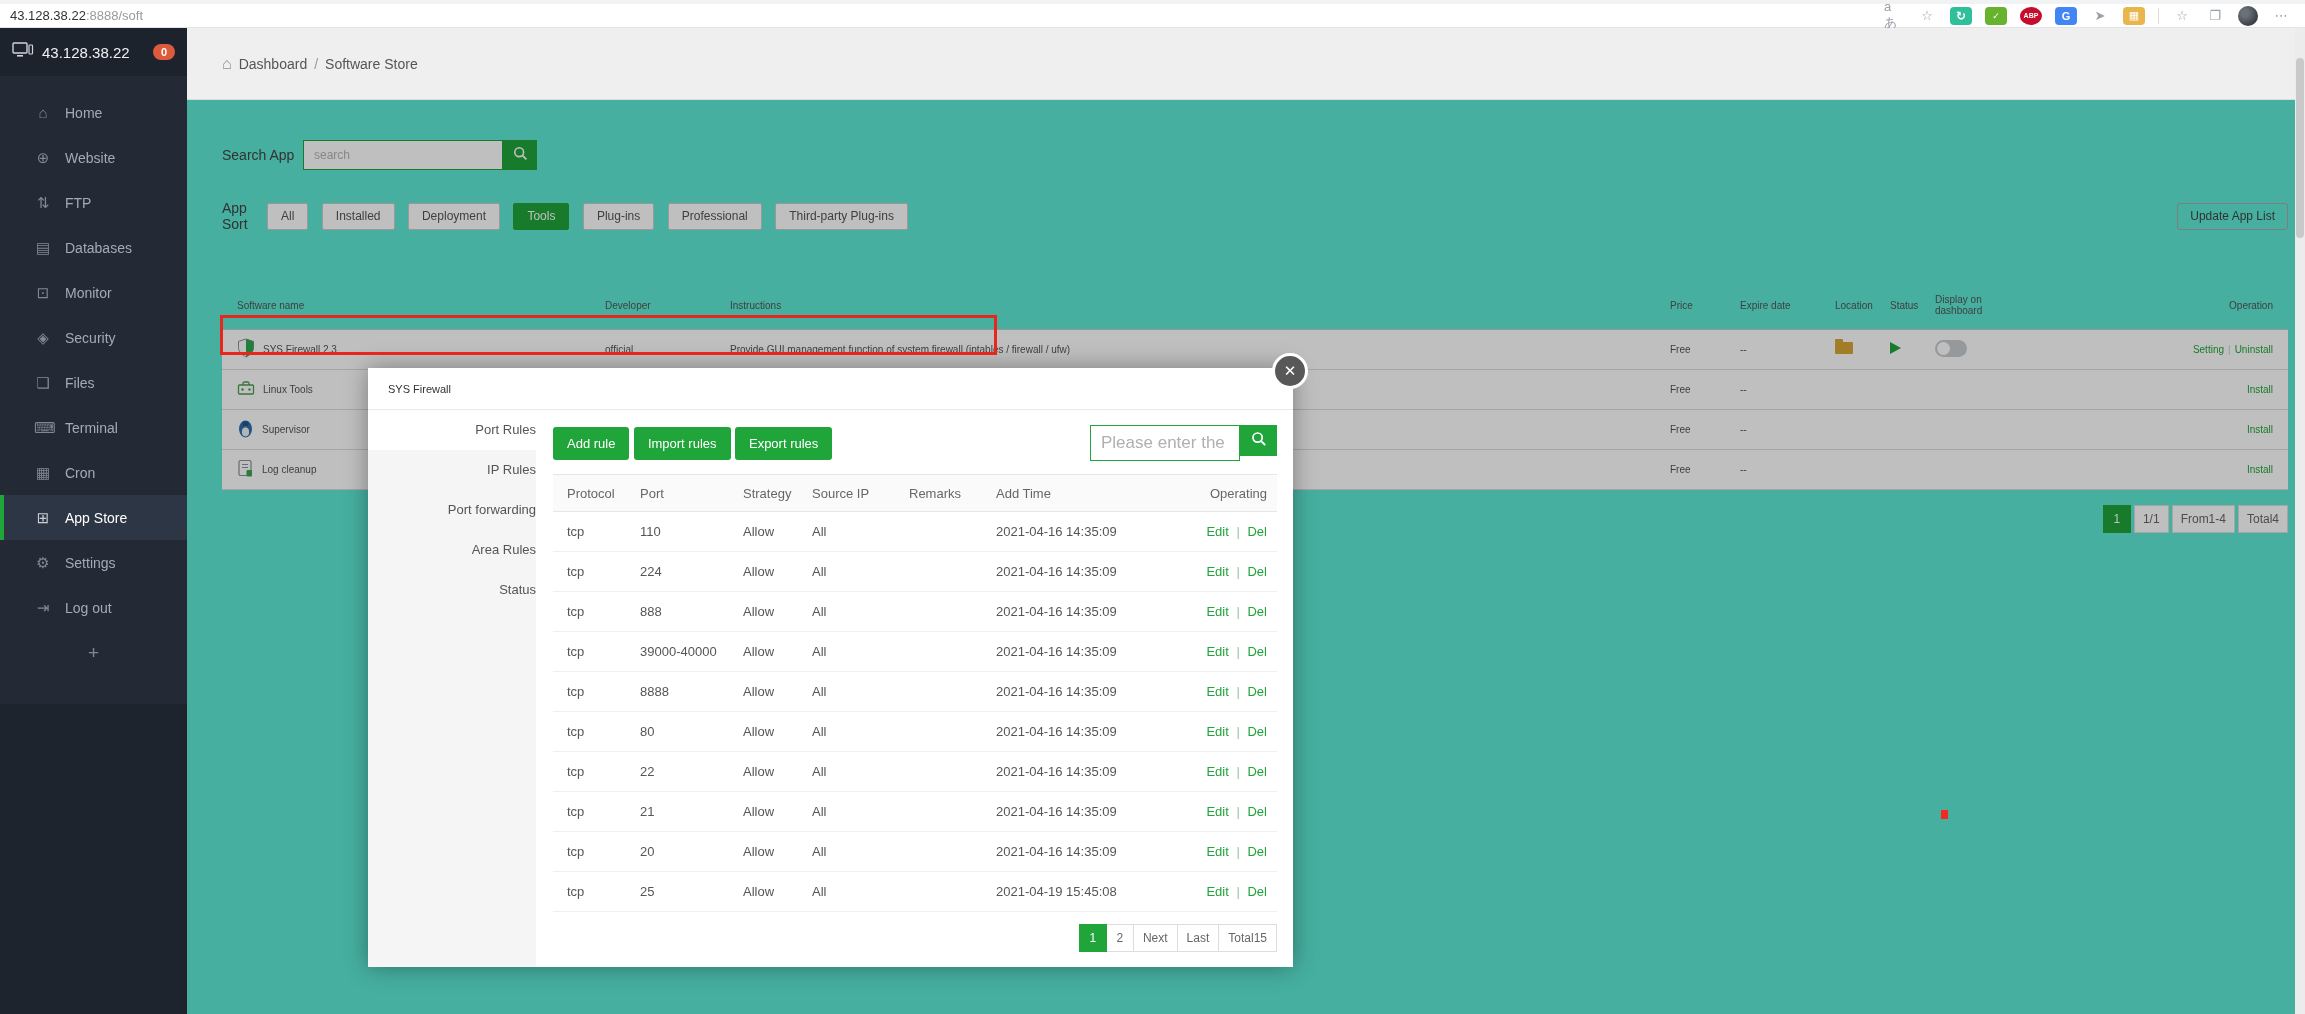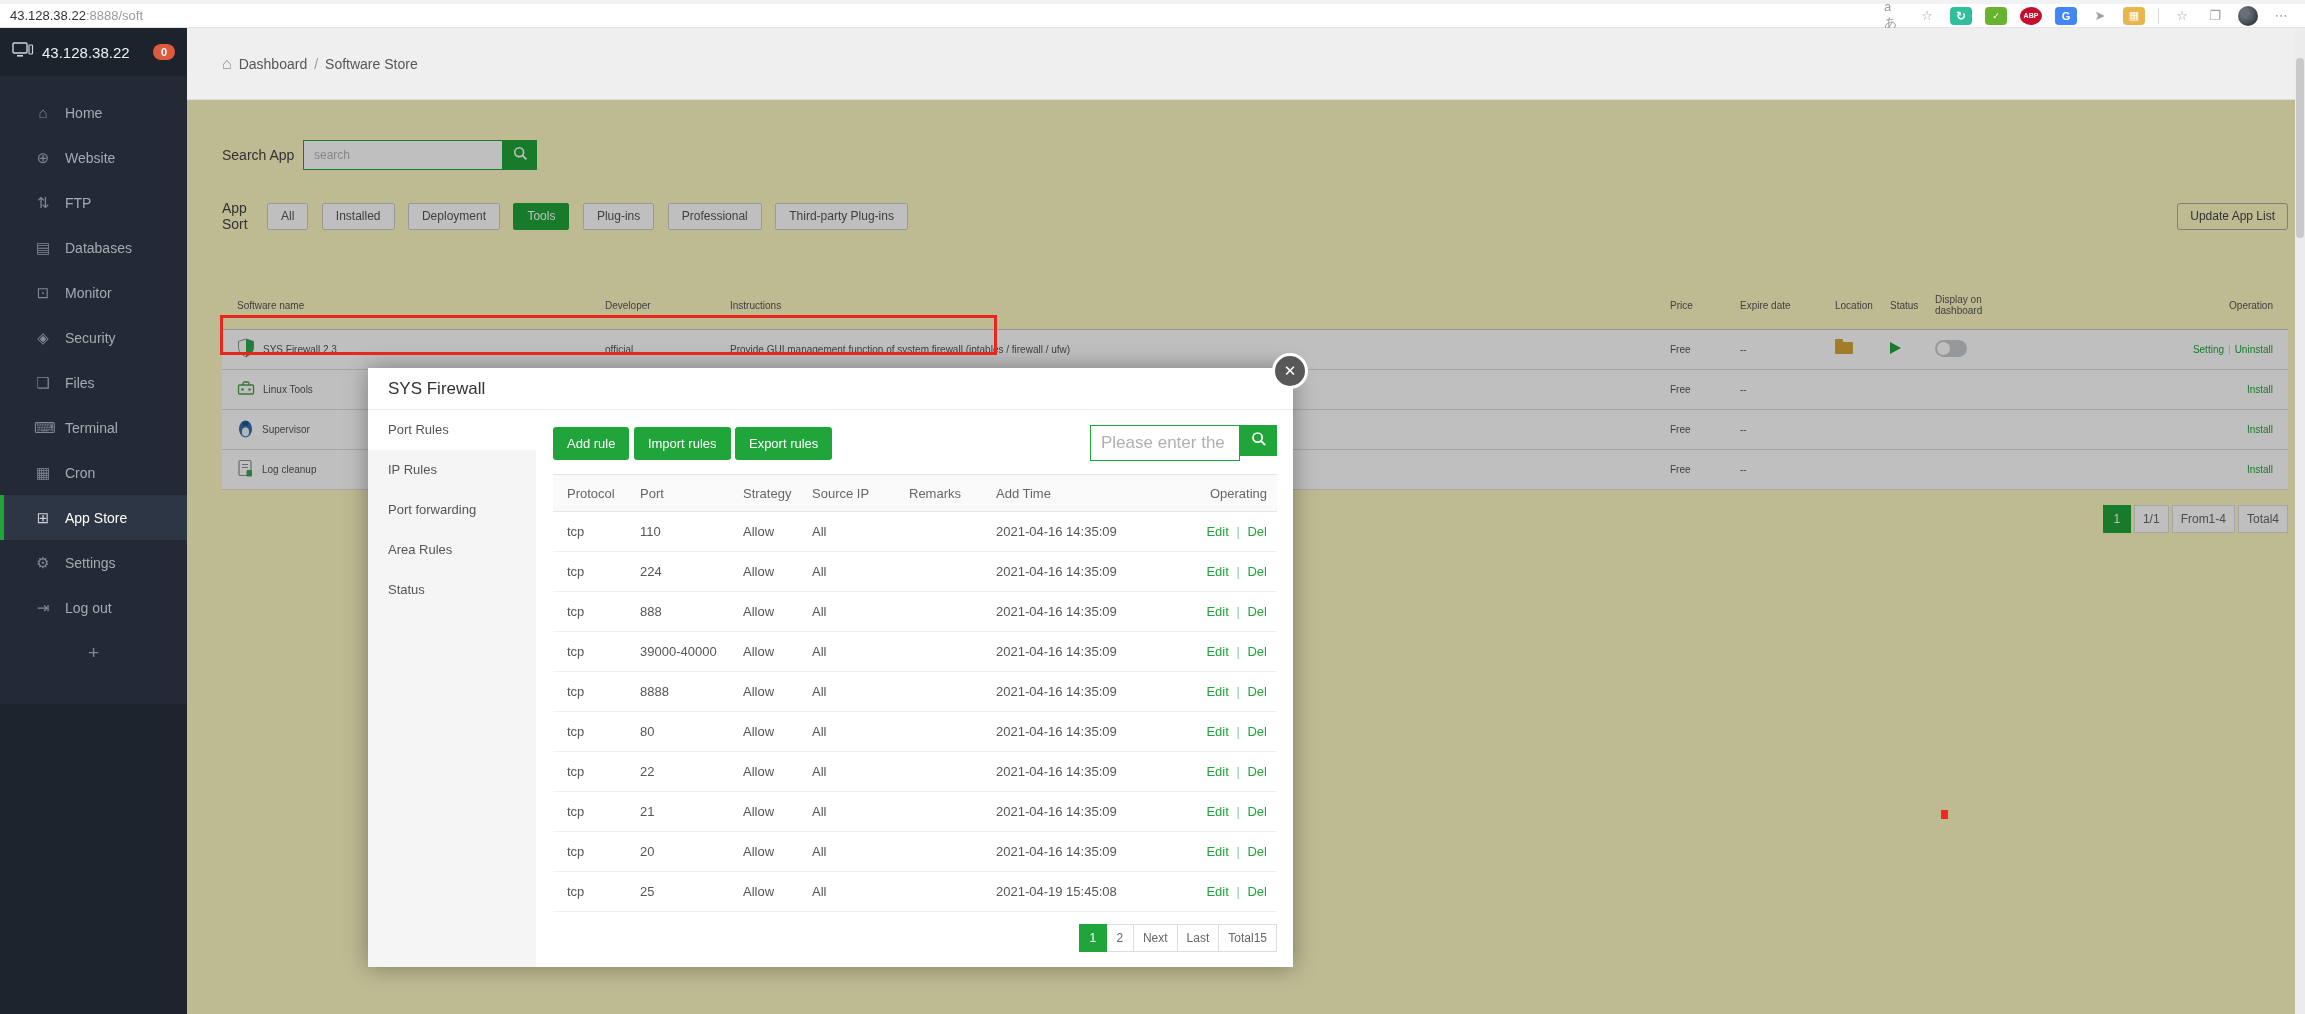--- a/index.html
+++ b/index.html
@@ -1,17 +1,17 @@
 <!DOCTYPE html>
 <html><head>
 <meta charset="utf-8">
 <style>
   * { margin:0; padding:0; box-sizing:border-box; }
   body { background:#fff; font-family:"Liberation Sans","DejaVu Sans",sans-serif; }
-  .screen { position:relative; width:2305px; height:1014px; overflow:hidden; background:#fef9c3; }
+  .screen { position:relative; width:2305px; height:1014px; overflow:hidden; background:#5eead4; }
 
   
   .addressbar { position:absolute; top:0; left:0; right:0; height:28px; background:#fff;
     border-top:4px solid #f1f2f3; border-bottom:1px solid #e5e5e5; display:flex; align-items:center; }
   .url { padding-left:10px; font-size:13px; color:#333; }
   .url .path { color:#9a9a9a; }
   .ext-row { margin-left:auto; display:flex; align-items:center; gap:13px; padding-right:14px; color:#5f6368; font-size:13px; }
   .ext { width:20px; height:20px; display:flex; align-items:center; justify-content:center; cursor:pointer; }
   .ext.badge { width:18px; height:18px; border-radius:4px; color:#fff; font-size:9px; font-weight:bold; }
   .ext.teal { background:#2fbf9a; font-size:12px; }
@@ -83,25 +83,25 @@
   
   .shade { position:absolute; left:187px; top:100px; right:0; bottom:0; background:rgba(0,0,0,0.25); z-index:40; }
 
   
   .scrollbar { position:absolute; right:0; top:28px; bottom:0; width:10px; background:#ececec; z-index:45; }
   .scroll-thumb { position:absolute; left:1px; right:1px; top:30px; height:180px; background:#c9c9c9; border-radius:4px; }
 
   
   .modal { position:absolute; left:368px; top:368px; width:925px; height:599px; background:#fff; z-index:50;
     box-shadow:0 0 22px rgba(0,0,0,0.35); }
-  .modal-header { height:42px; line-height:42px; padding-left:20px; font-size:17px; color:#333; border-bottom:1px solid #ebebeb; }
+  .modal-header { height:42px; line-height:42px; padding-left:20px; font-size:11px; color:#333; border-bottom:1px solid #ebebeb; }
   .modal-close { position:absolute; right:-15px; top:-15px; width:36px; height:36px; border-radius:50%; background:#585858;
     border:3px solid #fff; color:#fff; font-size:15px; display:flex; align-items:center; justify-content:center; cursor:pointer; z-index:2; }
   .modal-body { display:flex; height:557px; }
-  .tabs { width:168px; background:#f5f5f5; flex-shrink:0; }
+  .tabs { width:168px; background:#f5f5f5; flex-shrink:0;text-align:right; }
   .tab { height:40px; line-height:40px; padding-left:20px; font-size:13px; color:#555; cursor:pointer; }
   .tab.active { background:#fff; }
   .modal-main { flex:1; padding:15px 16px 0 17px; overflow:hidden; }
   .modal-toolbar { display:flex; align-items:center; }
   .btn-green { height:33px; padding:0 14px; margin-right:0; background:#20a53a; border:none; border-radius:3px;
     color:#fff; font-size:13px; cursor:pointer; }
   .modal-search { margin-left:auto; display:flex; }
   .modal-search input { width:150px; height:36px; border:1px solid #20a53a; padding:0 10px; font-size:17px; color:#555; outline:none; }
   .modal-search input::placeholder { color:#b0b0b0; }
   .modal-search .btn-search { width:37px; height:31px; }

